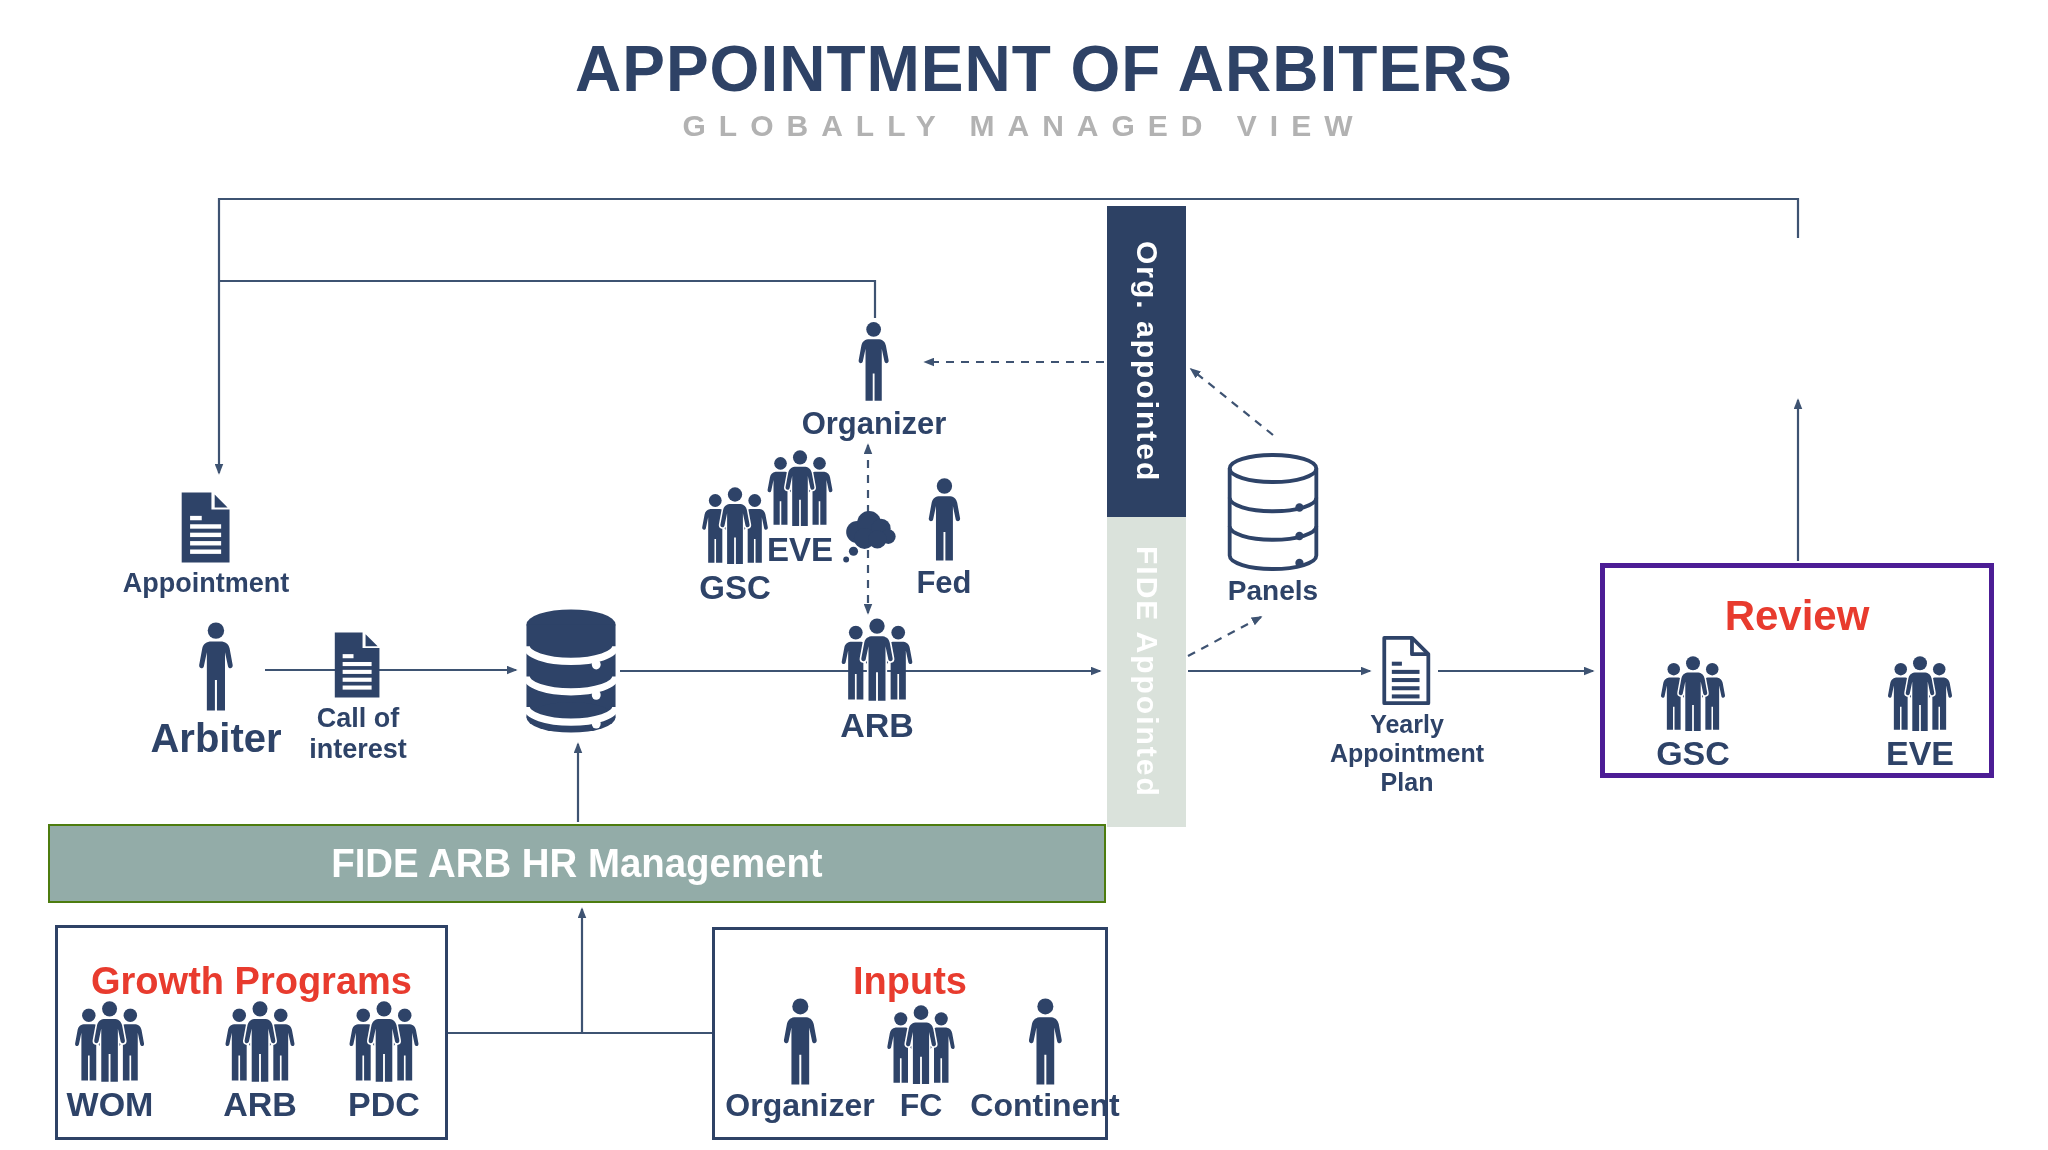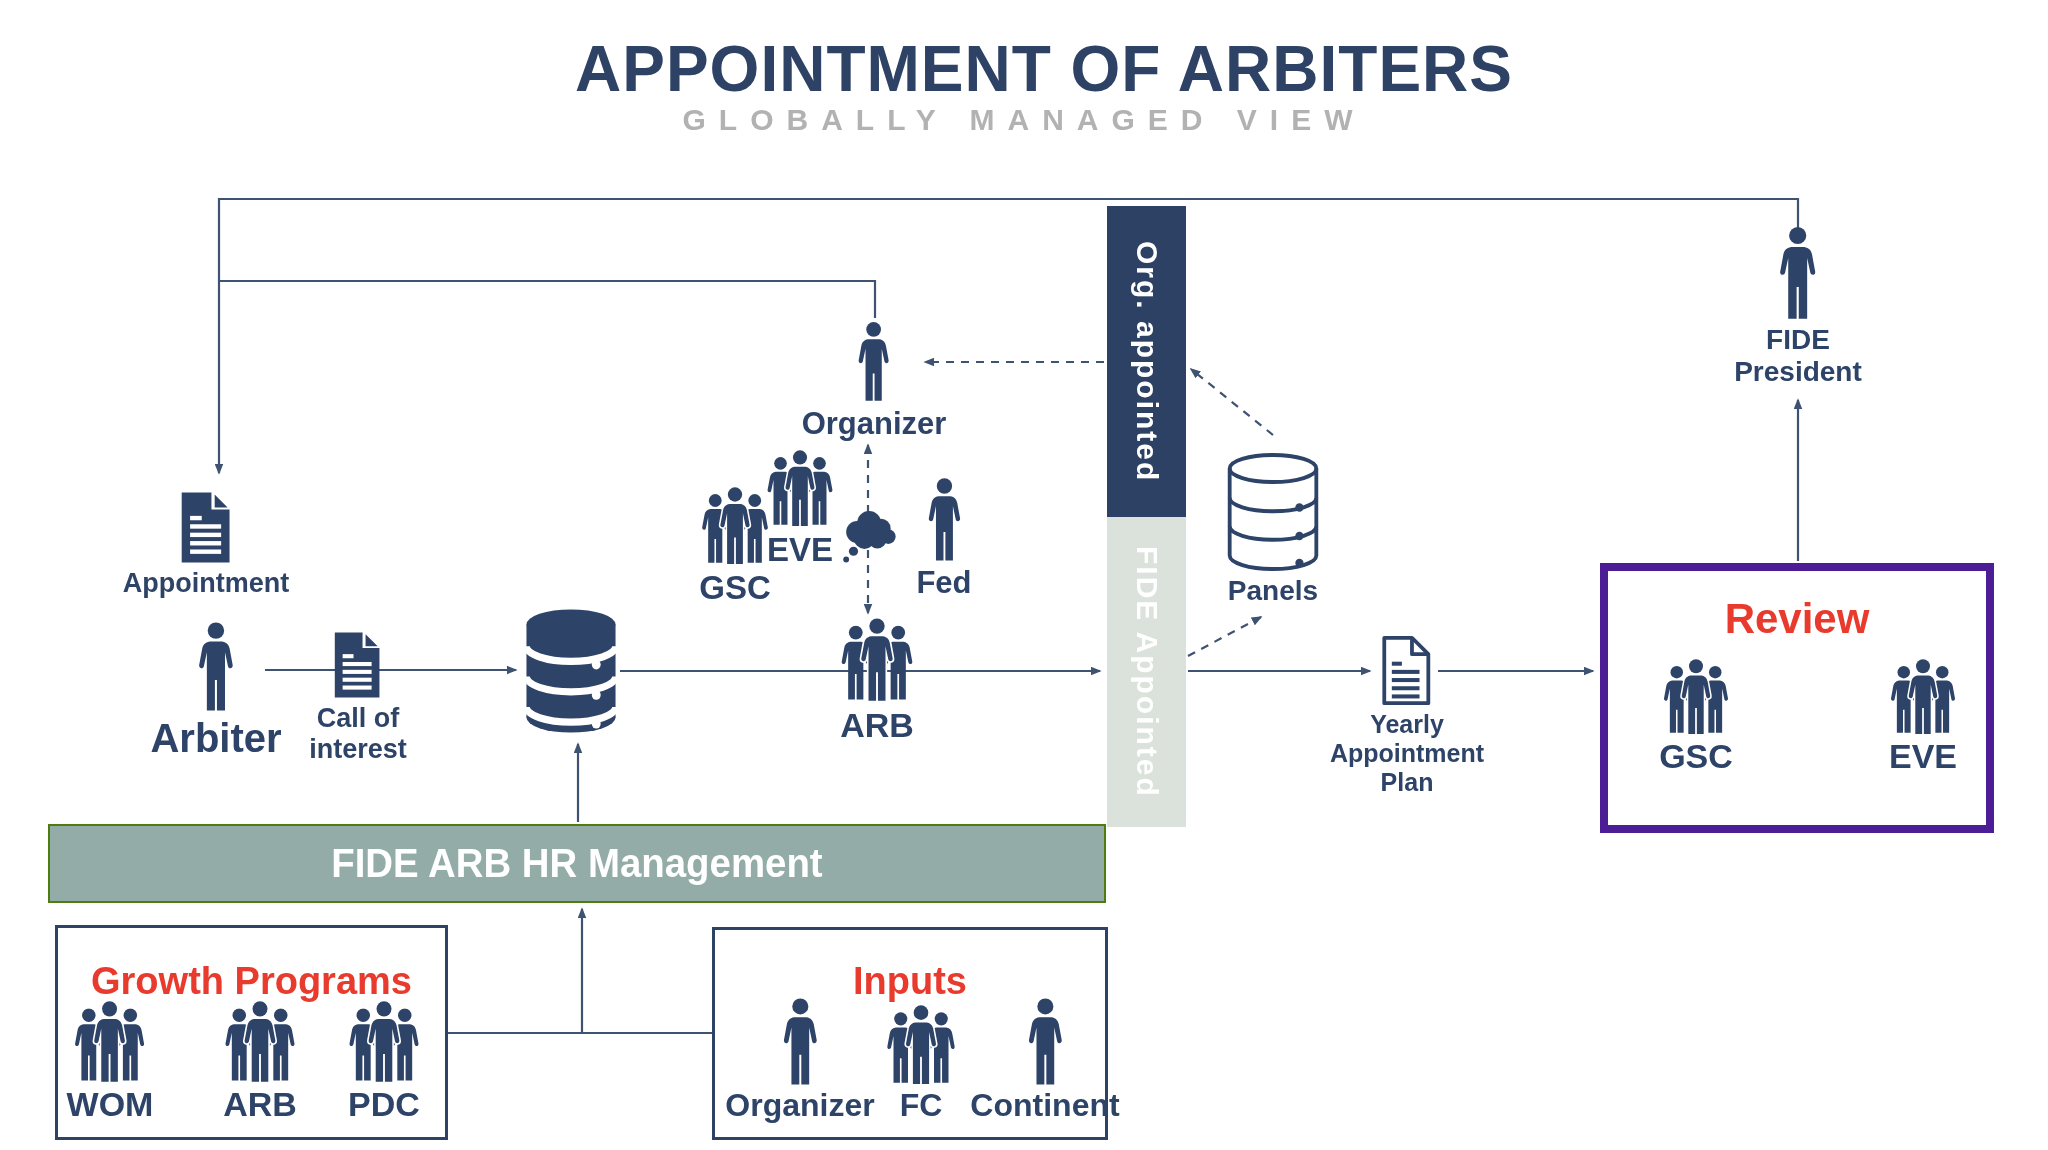--- a/index.html
+++ b/index.html
@@ -2,21 +2,21 @@
 <html><head>
 <meta charset="utf-8">
 <style>
   html,body{margin:0;padding:0;background:#ffffff;}
   body{font-family:"Liberation Sans","DejaVu Sans",sans-serif;}
   .stage{position:relative;width:2048px;height:1150px;background:#fff;overflow:hidden;}
 
   
   .hdr{position:absolute;left:0;top:36px;width:100%;text-align:center;z-index:4;}
   .hdr .title{font-size:64px;font-weight:800;letter-spacing:1px;color:#2e4266;line-height:1.05;padding-left:40px;}
-  .hdr .subtitle{font-size:30px;font-weight:600;letter-spacing:13px;color:#b2b2b2;}
+  .hdr .subtitle{margin-top:6px;font-size:30px;font-weight:600;letter-spacing:13px;color:#b2b2b2;}
 
   
   svg.wires{position:absolute;left:0;top:0;z-index:1;}
   .wire{fill:none;stroke:#3e5372;stroke-width:2.2px;}
   .wire.dashed{stroke-dasharray:8 7;}
 
   
   .vbar{position:absolute;width:79px;display:flex;align-items:center;justify-content:center;z-index:2;}
   .vbar .vtxt{writing-mode:vertical-rl;color:#ffffff;font-size:30px;font-weight:600;letter-spacing:2px;white-space:nowrap;}
   .vbar.dark{left:1107px;top:206px;height:311px;background:#2d4164;}
@@ -30,21 +30,21 @@
   .node .cap{text-align:center;line-height:1.16;font-weight:600;margin-top:3px;white-space:pre-line;}
   .icon{display:block;fill:#2e4368;}
 
   
   .obox{position:absolute;background:#ffffff;box-sizing:border-box;z-index:2;}
   .obox .btitle{position:absolute;width:100%;text-align:center;color:#e83b2e;font-weight:700;}
   .bitem{position:absolute;transform:translateX(-50%);display:flex;flex-direction:column;align-items:center;color:#2e4368;}
   .bitem .cap{font-weight:600;line-height:1.1;margin-top:2px;}
   #box-growth{left:55px;top:925px;width:393px;height:215px;border:3px solid #2e4266;}
   #box-inputs{left:712px;top:927px;width:396px;height:213px;border:3px solid #2e4266;}
-  #box-review{left:1600px;top:563px;width:394px;height:270px;border:8px solid #4c1d95;}
+  #box-review{left:1600px;top:563px;width:394px;height:215px;border:5px solid #4c1d95;}
 </style>
 </head>
 <body>
 
 <div class="stage">
 
   <svg width="0" height="0" style="position:absolute" aria-hidden="true">
     <defs>
       <marker id="ah" viewBox="0 0 10 8" refX="8.5" refY="4" markerWidth="11" markerHeight="9" orient="auto-start-reverse" markerUnits="userSpaceOnUse">
         <path d="M0 0 L10 4 L0 8 z" fill="#3e5372"></path>
@@ -224,26 +224,20 @@
     <div class="cap" style="font-size:28px">Panels</div>
   </div>
 
   <div class="node" style="left:1407px;top:634px">
     <svg class="icon" width="58" height="73" viewBox="0 0 46 58">
         <use href="#sym-doc-o"></use>
       </svg>
     <div class="cap" style="font-size:25px"><span>Yearly</span><br><span>Appointment</span><br><span>Plan</span></div>
   </div>
 
-  <div class="node" style="left:1798px;top:226px">
-    <svg class="icon" width="49" height="95" viewBox="0 0 60 115">
-        <use href="#sym-person"></use>
-      </svg>
-    <div class="cap" style="font-size:28px"><span>FIDE</span><br><span>President</span></div>
-  </div>
 
   <div class="obox" id="box-review">
     <div class="btitle" style="top:24px;font-size:42px">Review</div>
     <div class="bitem" style="left:88px;top:88px">
       <svg class="icon" width="76" height="77" viewBox="0 0 112 116">
           <use href="#sym-group"></use>
         </svg>
       <div class="cap" style="font-size:34px">GSC</div>
     </div>
     <div class="bitem" style="left:315px;top:88px">

